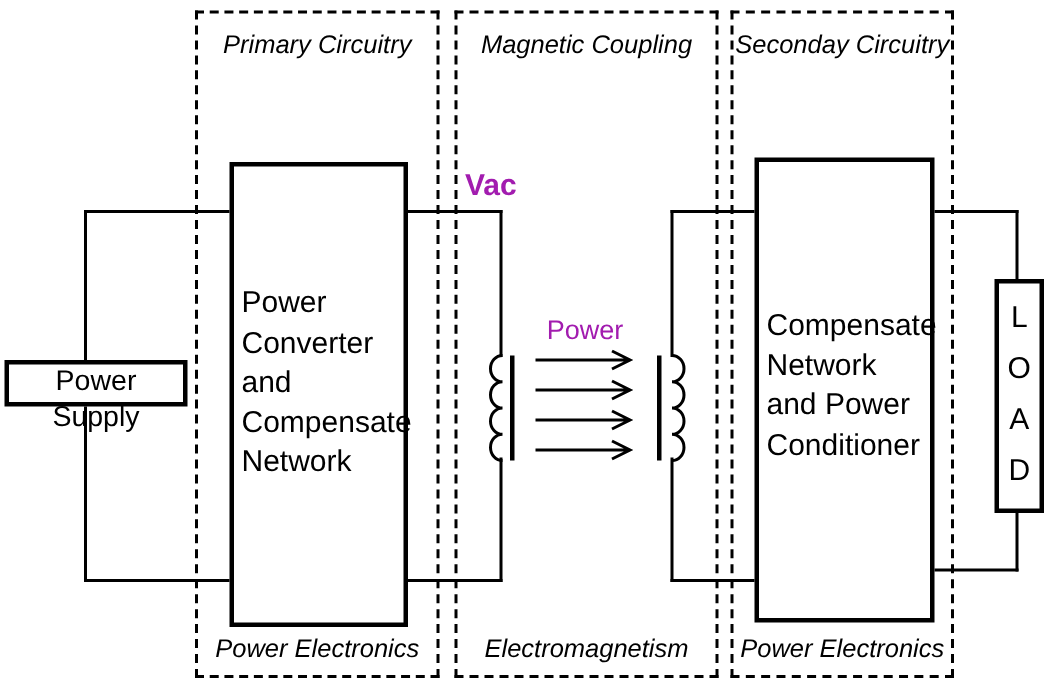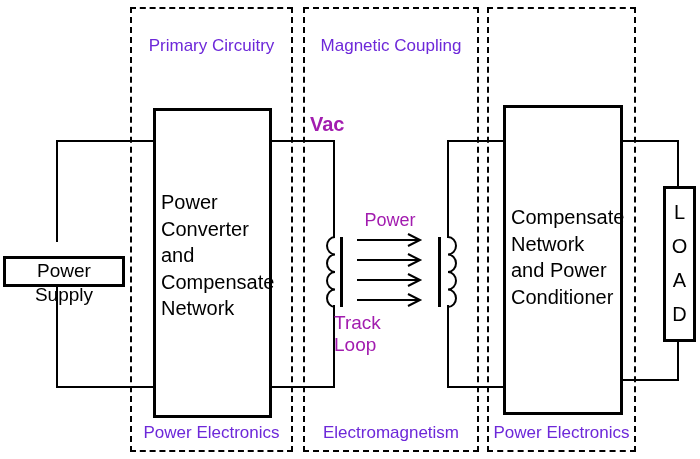--- a/index.html
+++ b/index.html
@@ -4,21 +4,21 @@
 <style>
   html,body{margin:0;padding:0;background:#fff;}
   .stage{
     position:relative;width:700px;height:459px;background:#ffffff;
     font-family:"Liberation Sans", sans-serif;color:#000;overflow:hidden;
   }
   
   .section{position:absolute;border:2px dashed #000;box-sizing:border-box;}
   .sec-label{
     position:absolute;left:0;right:0;text-align:center;
-    font-size:17px;color:#6d28d9;white-space:nowrap;margin-top:16px;
+    font-style:italic;font-size:17px;color:#000000;white-space:nowrap;
   }
   .sec-label.top{top:11px;}
   .sec-label.bottom{bottom:7px;}
   
   .block{
     position:absolute;border:3px solid #000;background:#fff;box-sizing:border-box;
     font-size:20px;line-height:26.5px;white-space:pre-line;
   }
   .block.center{text-align:center;}
   
@@ -37,20 +37,21 @@
     <div class="sec-label top">Primary Circuitry</div>
     <div class="sec-label bottom">Power Electronics</div>
   </div>
 
   <div class="section" style="left:303px;top:7px;width:176px;height:445px;">
     <div class="sec-label bottom">Electromagnetism</div>
     <div class="sec-label top">Magnetic Coupling</div>
   </div>
 
   <div class="section" style="left:487px;top:7px;width:149px;height:445px;">
+    <div class="sec-label top">Seconday Circuitry</div>
     <div class="sec-label bottom">Power Electronics</div>
   </div>
 
   <div class="wire" style="left:56px;top:140px;width:99px;height:2px;"></div>
   <div class="wire" style="left:56px;top:386px;width:99px;height:2px;"></div>
   <div class="wire" style="left:56px;top:140px;width:2px;height:102px;"></div>
   <div class="wire" style="left:56px;top:268px;width:2px;height:120px;"></div>
 
   <div class="wire" style="left:270px;top:140px;width:65px;height:2px;"></div>
   <div class="wire" style="left:270px;top:386px;width:65px;height:2px;"></div>
@@ -80,21 +81,21 @@
 
   <svg style="position:absolute;left:356px;top:233px;" width="70" height="76" viewBox="0 0 70 76">
     <g fill="none" stroke="#000" stroke-width="2">
       <path d="M1,7 H63 M52,1 L64,7 L52,13"></path>
       <path d="M1,27 H63 M52,21 L64,27 L52,33"></path>
       <path d="M1,47 H63 M52,41 L64,47 L52,53"></path>
       <path d="M1,67 H63 M52,61 L64,67 L52,73"></path>
     </g>
   </svg>
 
-  <div class="block center" style="left:3px;top:256px;width:122px;height:31px;font-size:19px;line-height:24px;">Power Supply</div>
+  <div class="block center" style="left:3px;top:240px;width:122px;height:31px;font-size:19px;line-height:24px;">Power Supply</div>
 
   <div class="block" style="left:153px;top:108px;width:119px;height:310px;padding:78px 0 0 5px;">Power
 Converter
 and
 Compensate
 Network</div>
 
   <div class="block" style="left:503px;top:105px;width:120px;height:310px;padding:96px 0 0 5px;">Compensate
 Network
 and Power
@@ -102,17 +103,15 @@
 
   <div class="block center" style="left:663px;top:186px;width:33px;height:156px;line-height:34px;padding-top:6px;">L
 O
 A
 D</div>
 
   <div class="lbl" style="left:310px;top:113px;font-size:20px;font-weight:700;">Vac</div>
 
   <div class="lbl" style="left:352px;top:210px;width:76px;text-align:center;font-size:18px;">Power</div>
 
-  <div class="lbl pre" style="left:334px;top:312px;font-size:19px;line-height:22px;">Track
-Loop</div>
 
 
 </div>
 
 </body></html>

